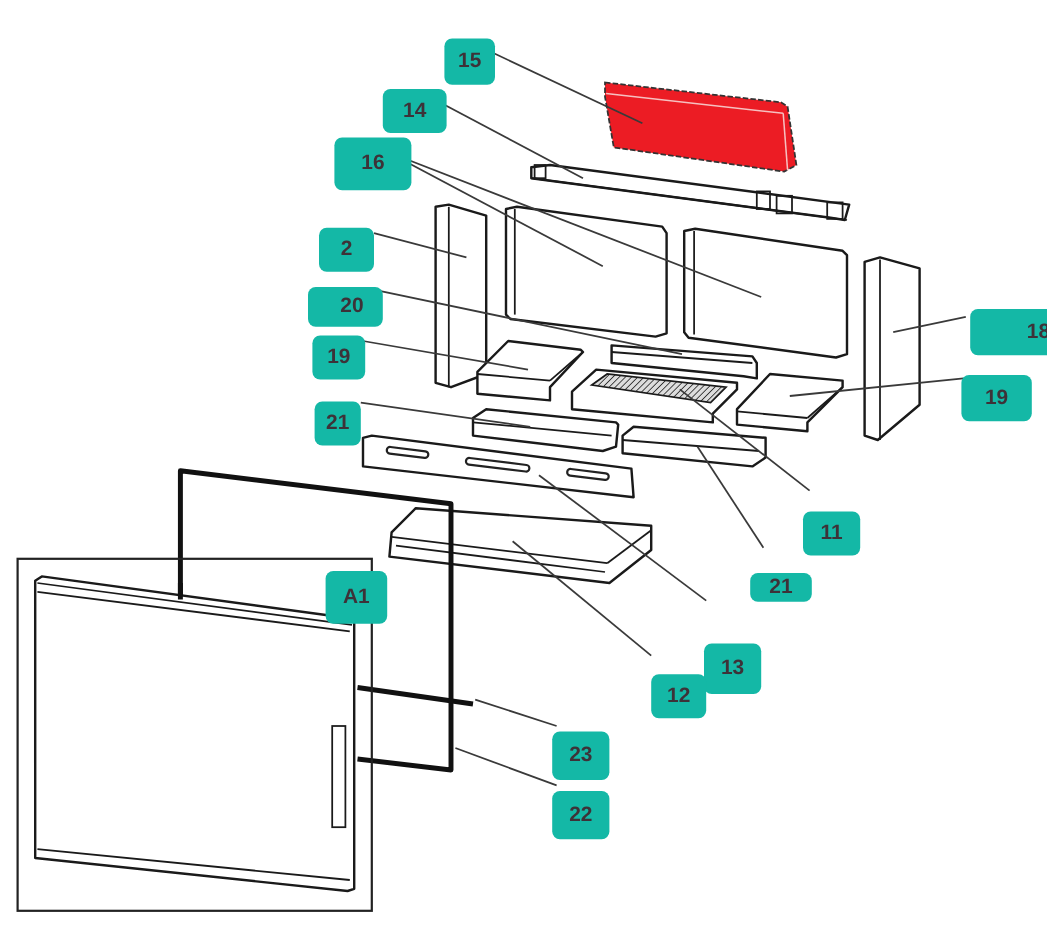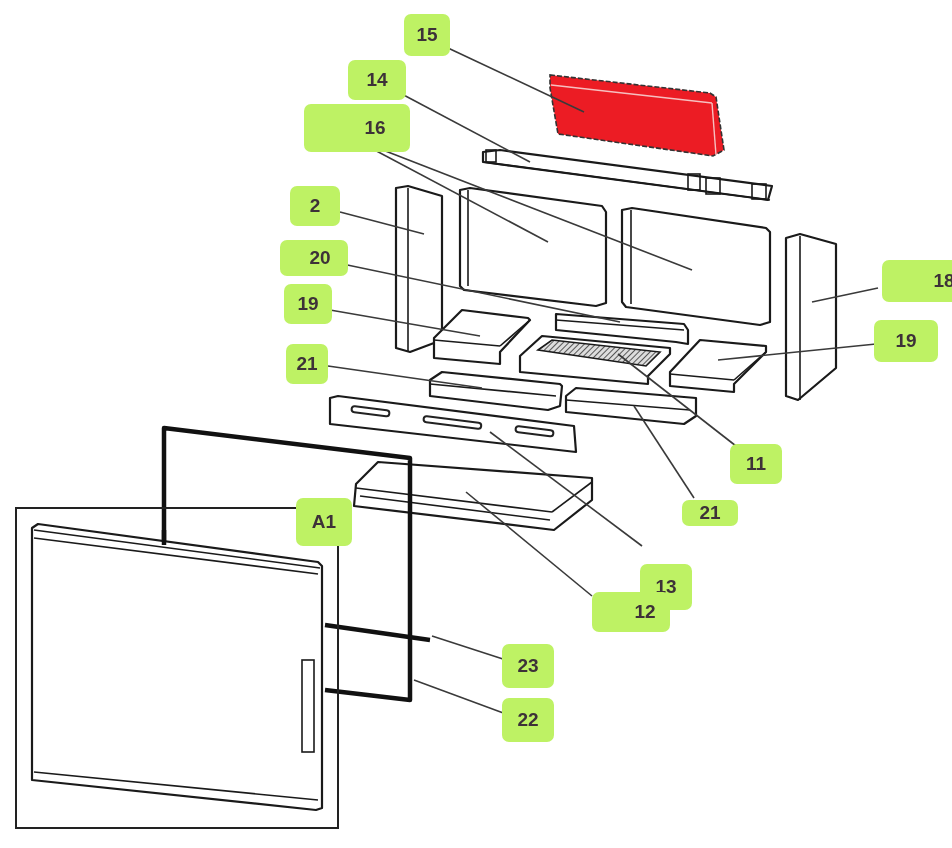--- a/index.html
+++ b/index.html
@@ -4,21 +4,21 @@
   <style>
     html, body { margin: 0; padding: 0; background: #ffffff; }
     body { width: 952px; height: 848px; position: relative; overflow: hidden; font-family: "Liberation Sans", sans-serif; }
     #diagram { position: absolute; left: 0; top: 0; width: 952px; height: 848px; }
     .part { fill: #ffffff; stroke: #1a1a1a; stroke-width: 2.2; stroke-linejoin: round; }
     .thin { fill: none; stroke: #1a1a1a; stroke-width: 1.6; }
     .lead { fill: none; stroke: #3a3a3a; stroke-width: 1.6; }
     .heavy { fill: none; stroke: #111; stroke-width: 4.5; stroke-linejoin: round; }
     .red { fill: #ec1c24; stroke: #333; stroke-width: 1.6; stroke-dasharray: 5 2; }
     .grate { fill: url(#hatch); stroke: #1a1a1a; stroke-width: 1.6; }
-    .callout { position: absolute; background: #bef264; border-radius: 7px; color: #3d3238; font-size: 19px; font-weight: bold; display: flex; align-items: center; justify-content: center; }
+    .callout { position: absolute; background: #14b8a6; border-radius: 7px; color: #3d3238; font-size: 19px; font-weight: bold; display: flex; align-items: center; justify-content: center; margin-top: 21px; }
   </style>
 </head>
 <body>
 
 <svg id="diagram" viewBox="0 0 952 848" xmlns="http://www.w3.org/2000/svg">
   <defs>
     <pattern id="hatch" width="4" height="4" patternUnits="userSpaceOnUse" patternTransform="rotate(45)">
       <rect width="4" height="4" fill="#ddd"></rect>
       <line x1="0" y1="0" x2="0" y2="4" stroke="#333" stroke-width="1.6"></line>
     </pattern>
@@ -137,27 +137,27 @@
     <line class="lead" x1="642" y1="546" x2="490" y2="432"></line>
     <line class="lead" x1="592" y1="596" x2="466" y2="492"></line>
     <line class="lead" x1="506" y1="660" x2="432" y2="636"></line>
     <line class="lead" x1="506" y1="714" x2="414" y2="680"></line>
   </g>
 </svg>
 
 <div id="callouts">
   <div class="callout" style="left:404px;top:14px;width:46px;height:42px;">15</div>
   <div class="callout" style="left:348px;top:60px;width:58px;height:40px;">14</div>
-  <div class="callout" style="left:304px;top:104px;width:70px;height:48px;padding-left:36px;">16</div>
+  <div class="callout" style="left:304px;top:104px;width:70px;height:48px;">16</div>
   <div class="callout" style="left:290px;top:186px;width:50px;height:40px;">2</div>
   <div class="callout" style="left:280px;top:240px;width:56px;height:36px;padding-left:12px;">20</div>
   <div class="callout" style="left:284px;top:284px;width:48px;height:40px;">19</div>
   <div class="callout" style="left:882px;top:260px;width:44px;height:42px;padding-left:40px;">18</div>
   <div class="callout" style="left:874px;top:320px;width:64px;height:42px;">19</div>
   <div class="callout" style="left:286px;top:344px;width:42px;height:40px;">21</div>
   <div class="callout" style="left:730px;top:444px;width:52px;height:40px;">11</div>
   <div class="callout" style="left:682px;top:500px;width:56px;height:26px;">21</div>
   <div class="callout" style="left:640px;top:564px;width:52px;height:46px;">13</div>
-  <div class="callout" style="left:592px;top:592px;width:50px;height:40px;padding-left:28px;">12</div>
+  <div class="callout" style="left:592px;top:592px;width:50px;height:40px;">12</div>
   <div class="callout" style="left:502px;top:644px;width:52px;height:44px;">23</div>
   <div class="callout" style="left:502px;top:698px;width:52px;height:44px;">22</div>
   <div class="callout" style="left:296px;top:498px;width:56px;height:48px;">A1</div>
 </div>
 
 </body></html>

